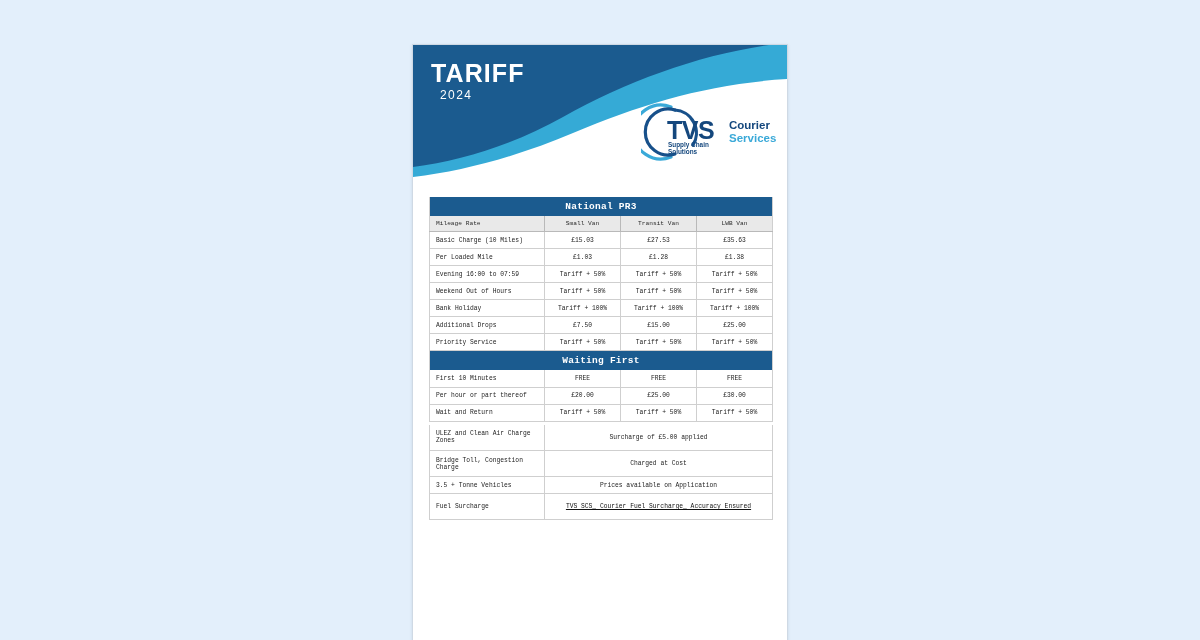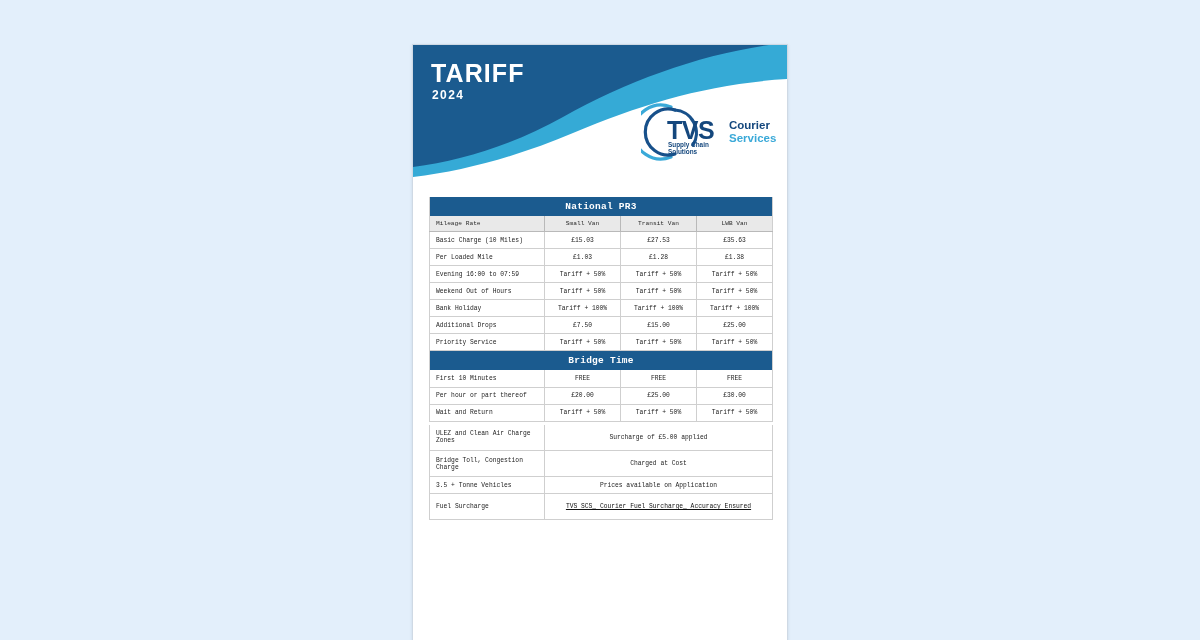--- a/index.html
+++ b/index.html
@@ -47,25 +47,25 @@
     left: 18px;
     top: 16px;
     color: #ffffff;
     font-size: 25px;
     font-weight: bold;
     letter-spacing: 1.1px;
     line-height: 1;
   }
   .banner-year {
     position: absolute;
-    left: 19px;
+    left: 27px;
     top: 44px;
     color: #ffffff;
     font-size: 12px;
-    font-weight: bold;
+    font-weight: normal;
     letter-spacing: 1.4px;
     line-height: 1;
   }
 
   
   .logo {
     position: absolute;
     left: 228px;
     top: 54px;
     width: 145px;
@@ -242,21 +242,21 @@
 
       <table class="bordered">
         <colgroup>
           <col style="width:115px">
             <col style="width:76px">
             <col style="width:76px">
             <col style="width:76px">
         </colgroup>
         <tbody>
           <tr class="section-bar">
-            <td colspan="4">Bridge Time</td>
+            <td colspan="4">Waiting First</td>
           </tr>
           <tr class="data">
             <td class="lbl">First 10 Minutes</td>
             <td class="val">FREE</td>
             <td class="val">FREE</td>
             <td class="val">FREE</td>
           </tr>
           <tr class="data">
             <td class="lbl">Per hour or part thereof</td>
             <td class="val">£20.00</td>

